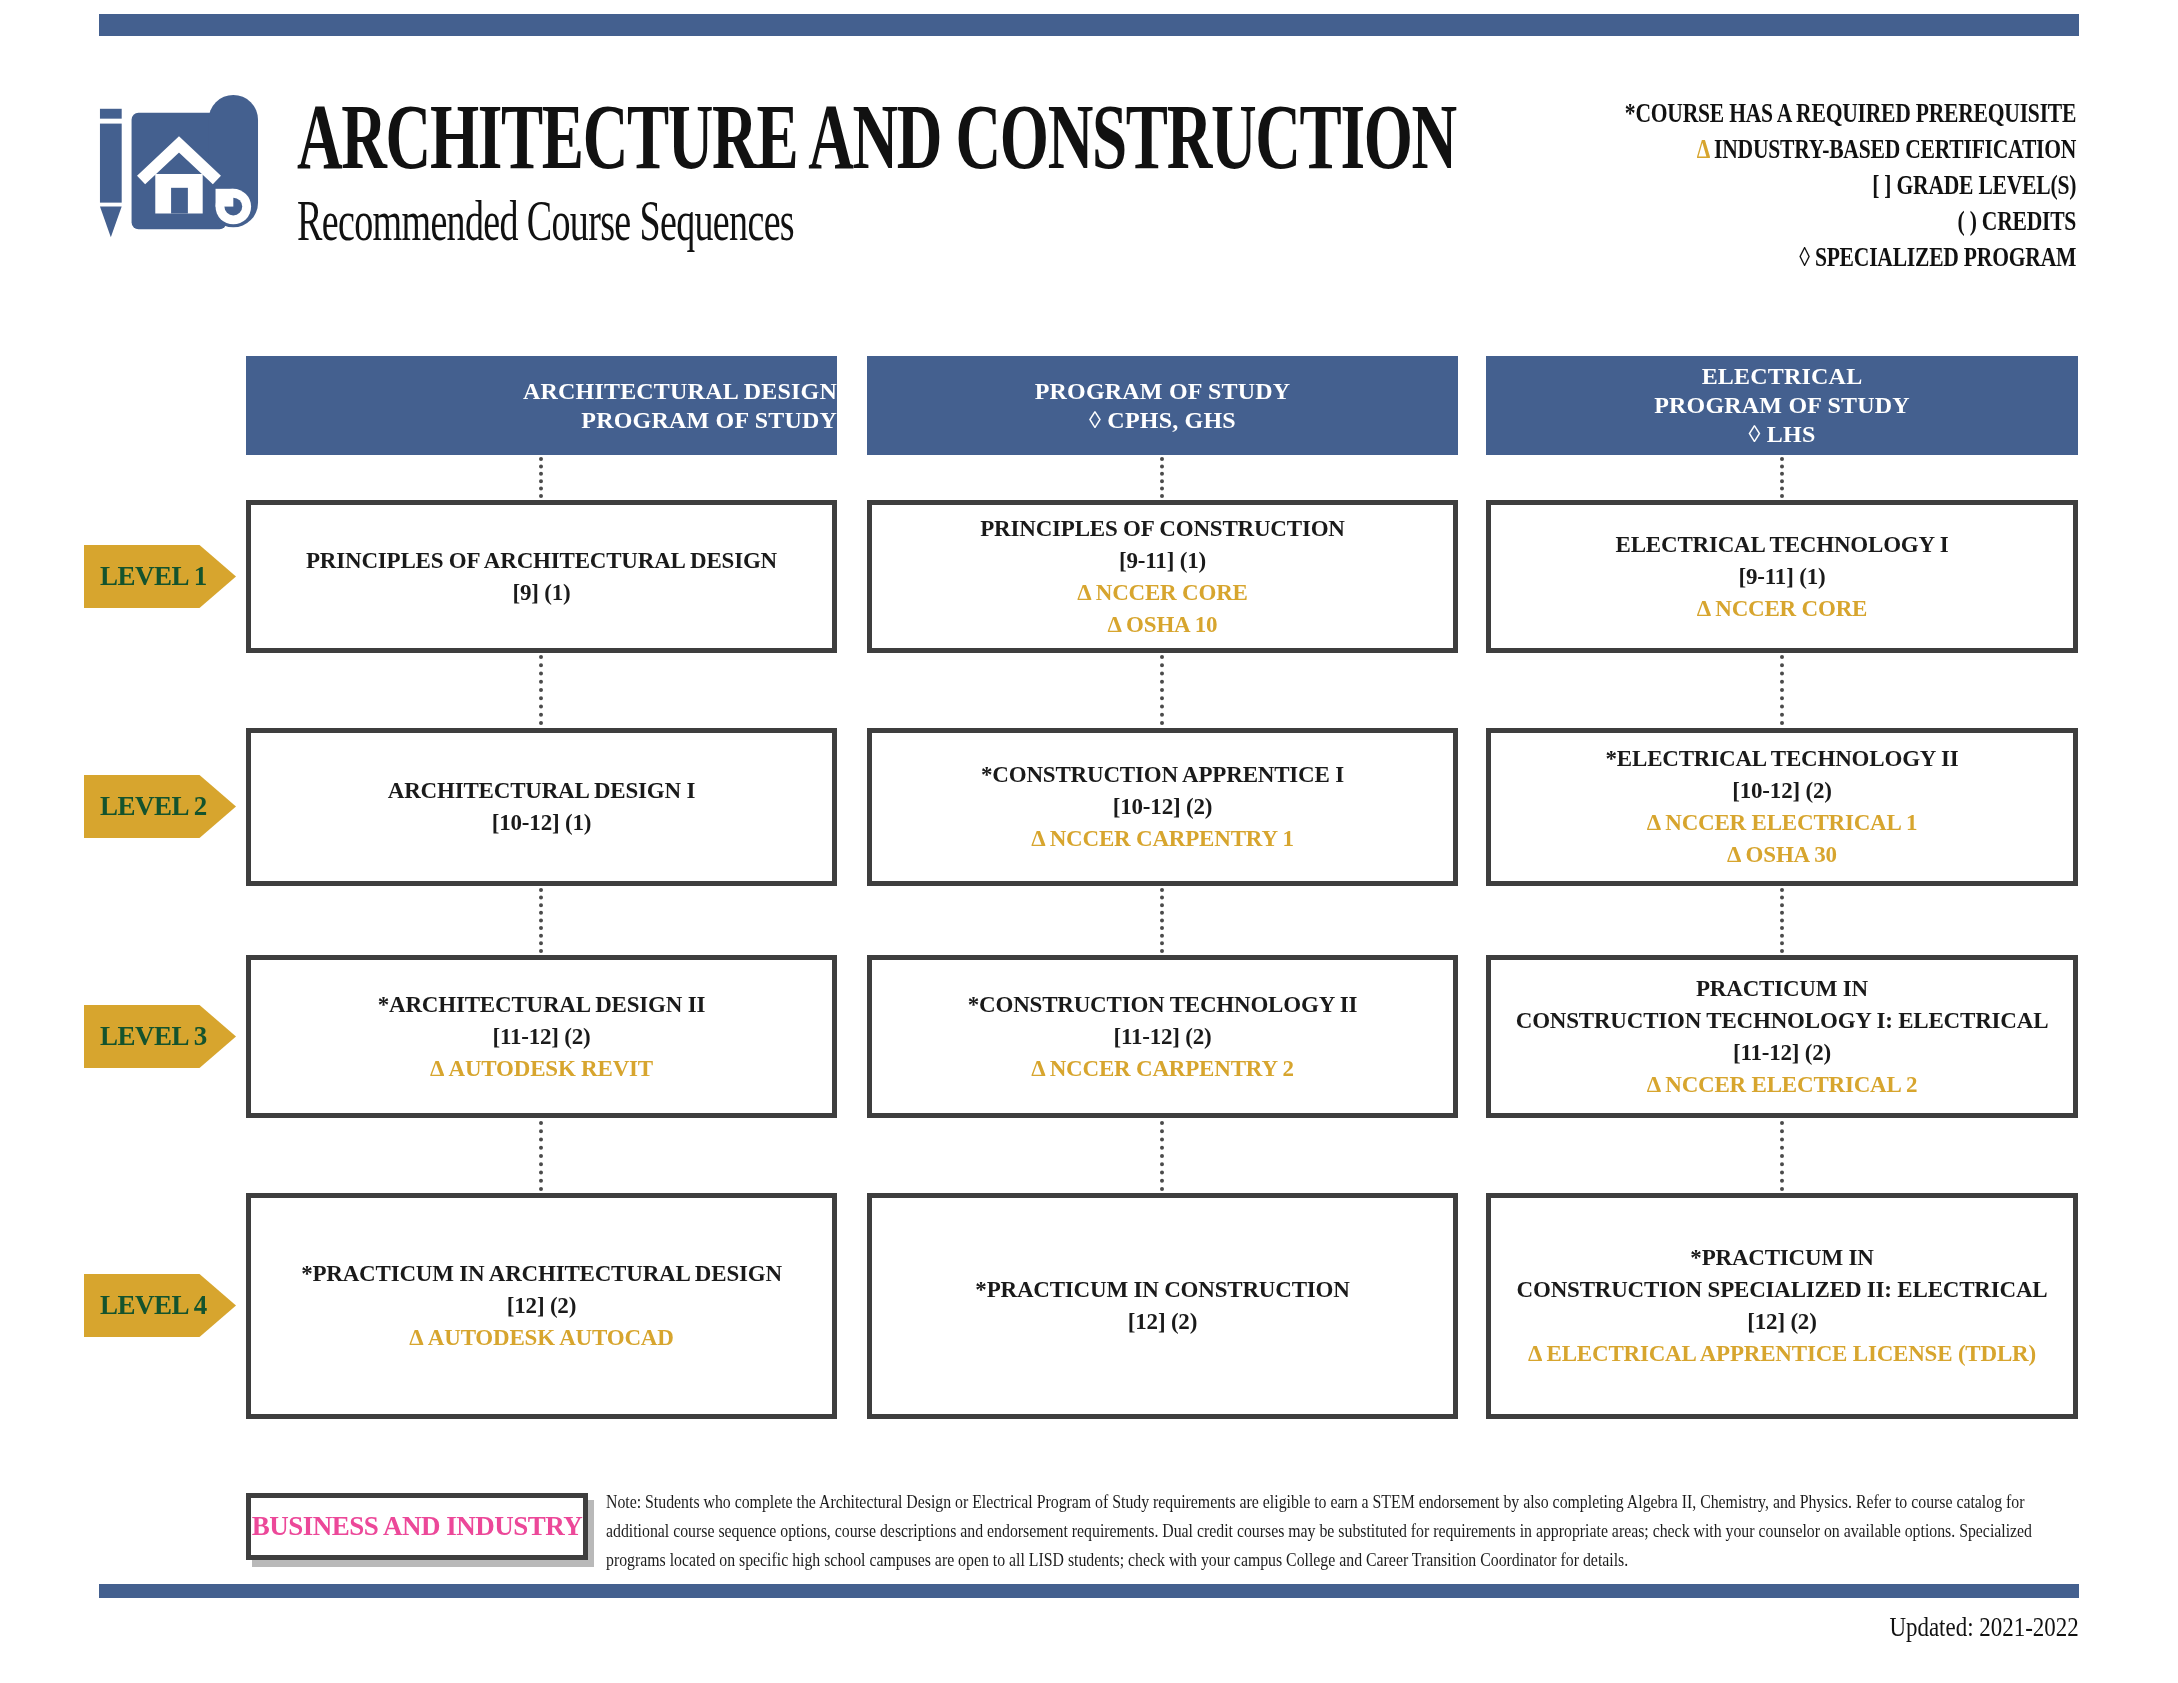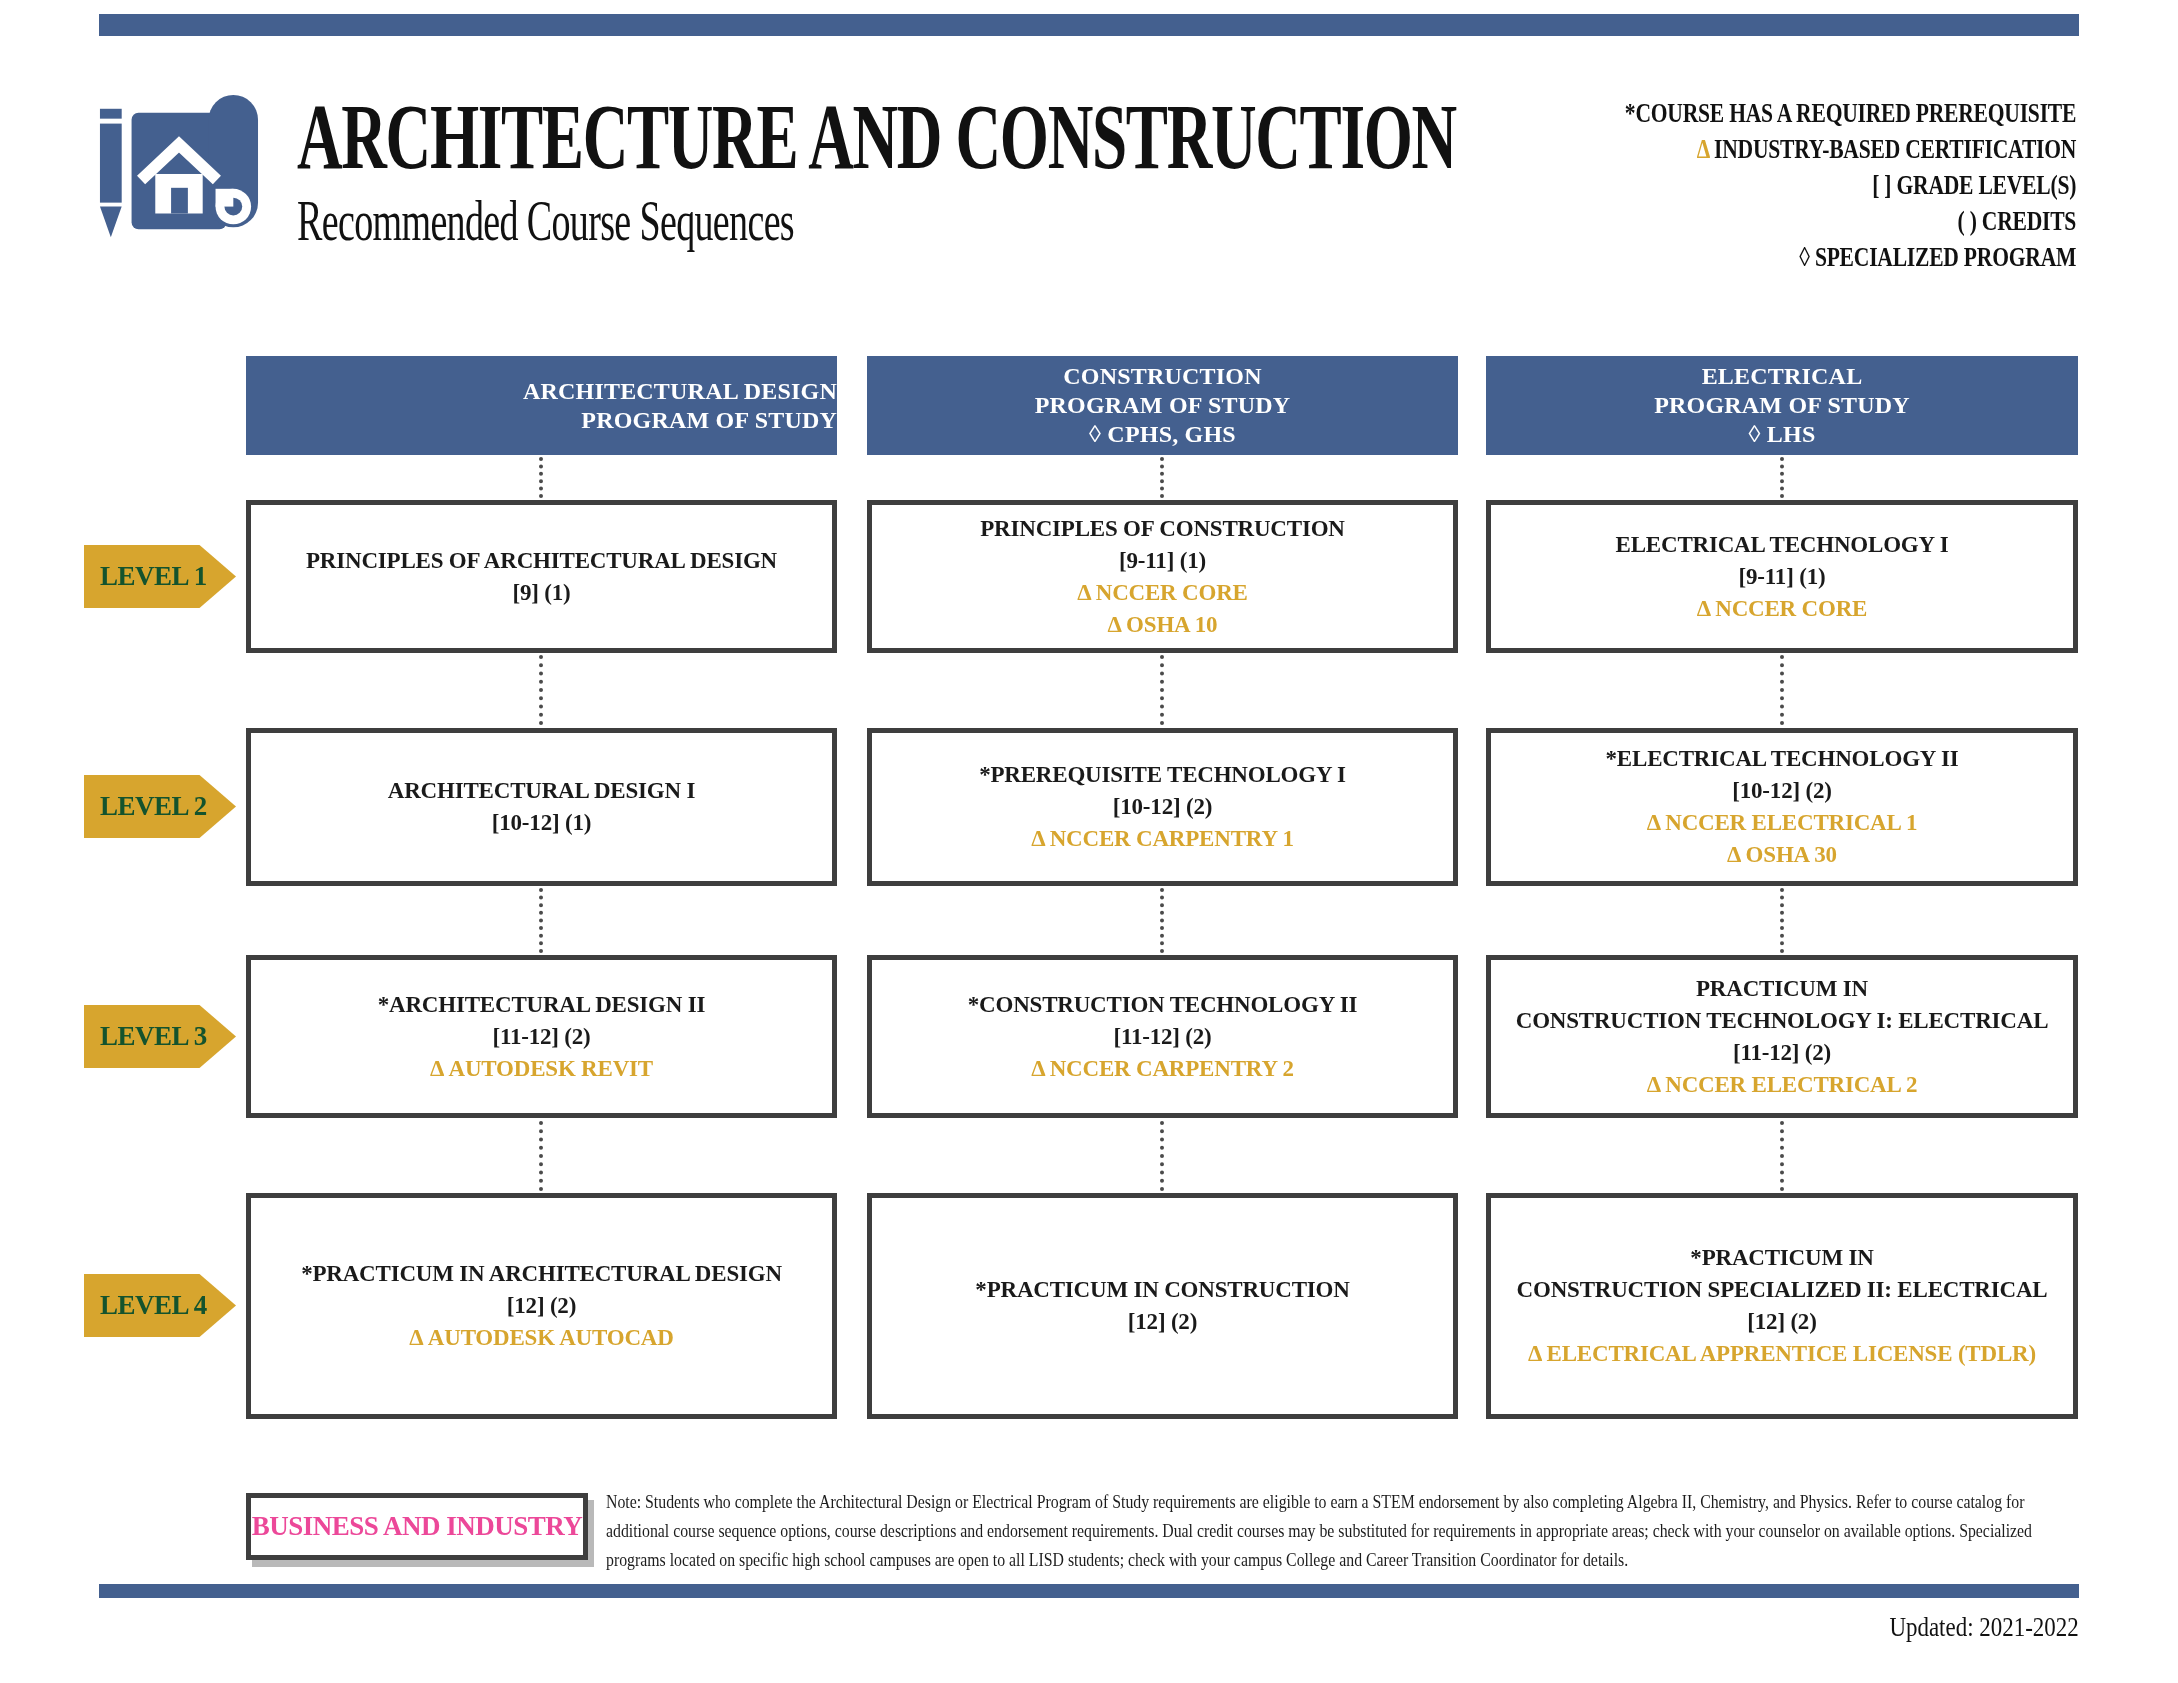--- a/index.html
+++ b/index.html
@@ -101,21 +101,20 @@
     <div><span>[ ]</span><span> GRADE LEVEL(S)</span></div>
     <div><span>( )</span><span> CREDITS</span></div>
     <div><span>◊</span><span> SPECIALIZED PROGRAM</span></div>
   </div>
 
   <div class="hdr c1">
     <div>ARCHITECTURAL DESIGN</div>
     <div>PROGRAM OF STUDY</div>
   </div>
   <div class="hdr c2">
-    <div>CONSTRUCTION</div>
     <div>PROGRAM OF STUDY</div>
     <div>◊ CPHS, GHS</div>
   </div>
   <div class="hdr c3">
     <div>ELECTRICAL</div>
     <div>PROGRAM OF STUDY</div>
     <div>◊ LHS</div>
   </div>
 
   <div class="conn" style="left:539px;top:457px;height:41px"></div>
@@ -150,21 +149,21 @@
     <div>ELECTRICAL TECHNOLOGY I</div>
     <div>[9-11] (1)</div>
     <div class="gold-line">Δ NCCER CORE</div>
   </div>
 
   <div class="box c1 r2">
     <div>ARCHITECTURAL DESIGN I</div>
     <div>[10-12] (1)</div>
   </div>
   <div class="box c2 r2">
-    <div>*PREREQUISITE TECHNOLOGY I</div>
+    <div>*CONSTRUCTION APPRENTICE I</div>
     <div>[10-12] (2)</div>
     <div class="gold-line">Δ NCCER CARPENTRY 1</div>
   </div>
   <div class="box c3 r2">
     <div>*ELECTRICAL TECHNOLOGY II</div>
     <div>[10-12] (2)</div>
     <div class="gold-line">Δ NCCER ELECTRICAL 1</div>
     <div class="gold-line">Δ OSHA 30</div>
   </div>
 

